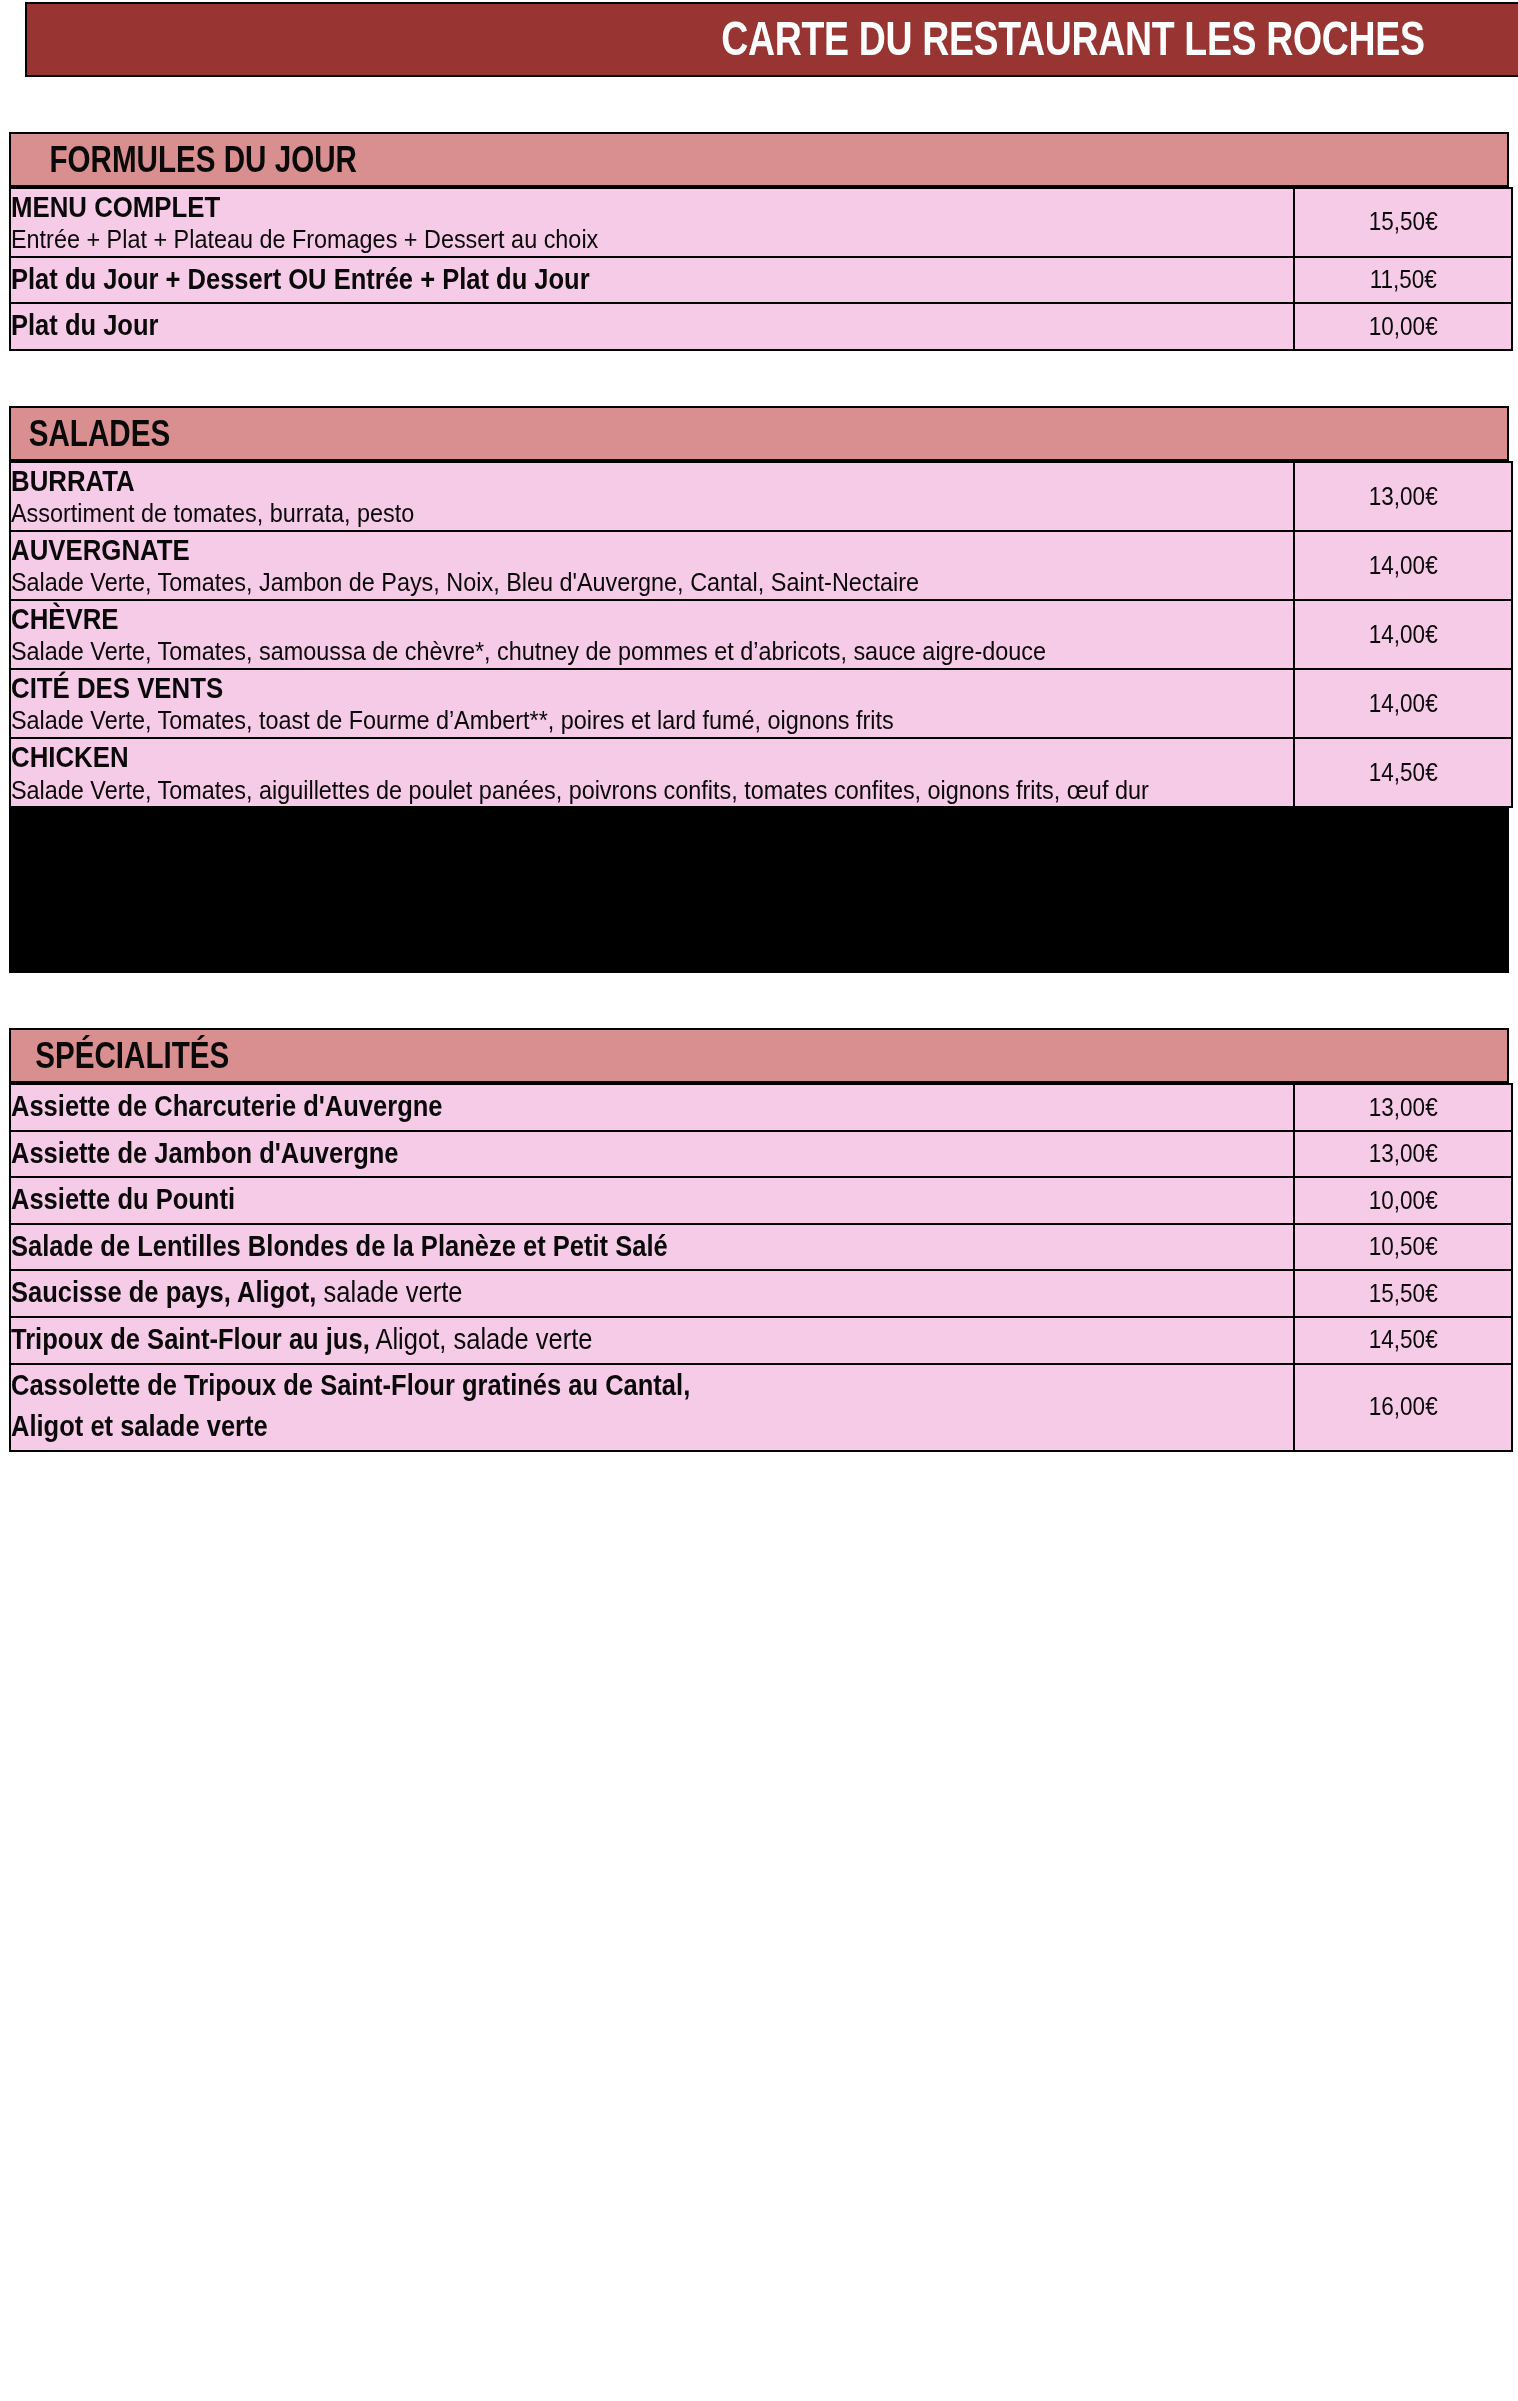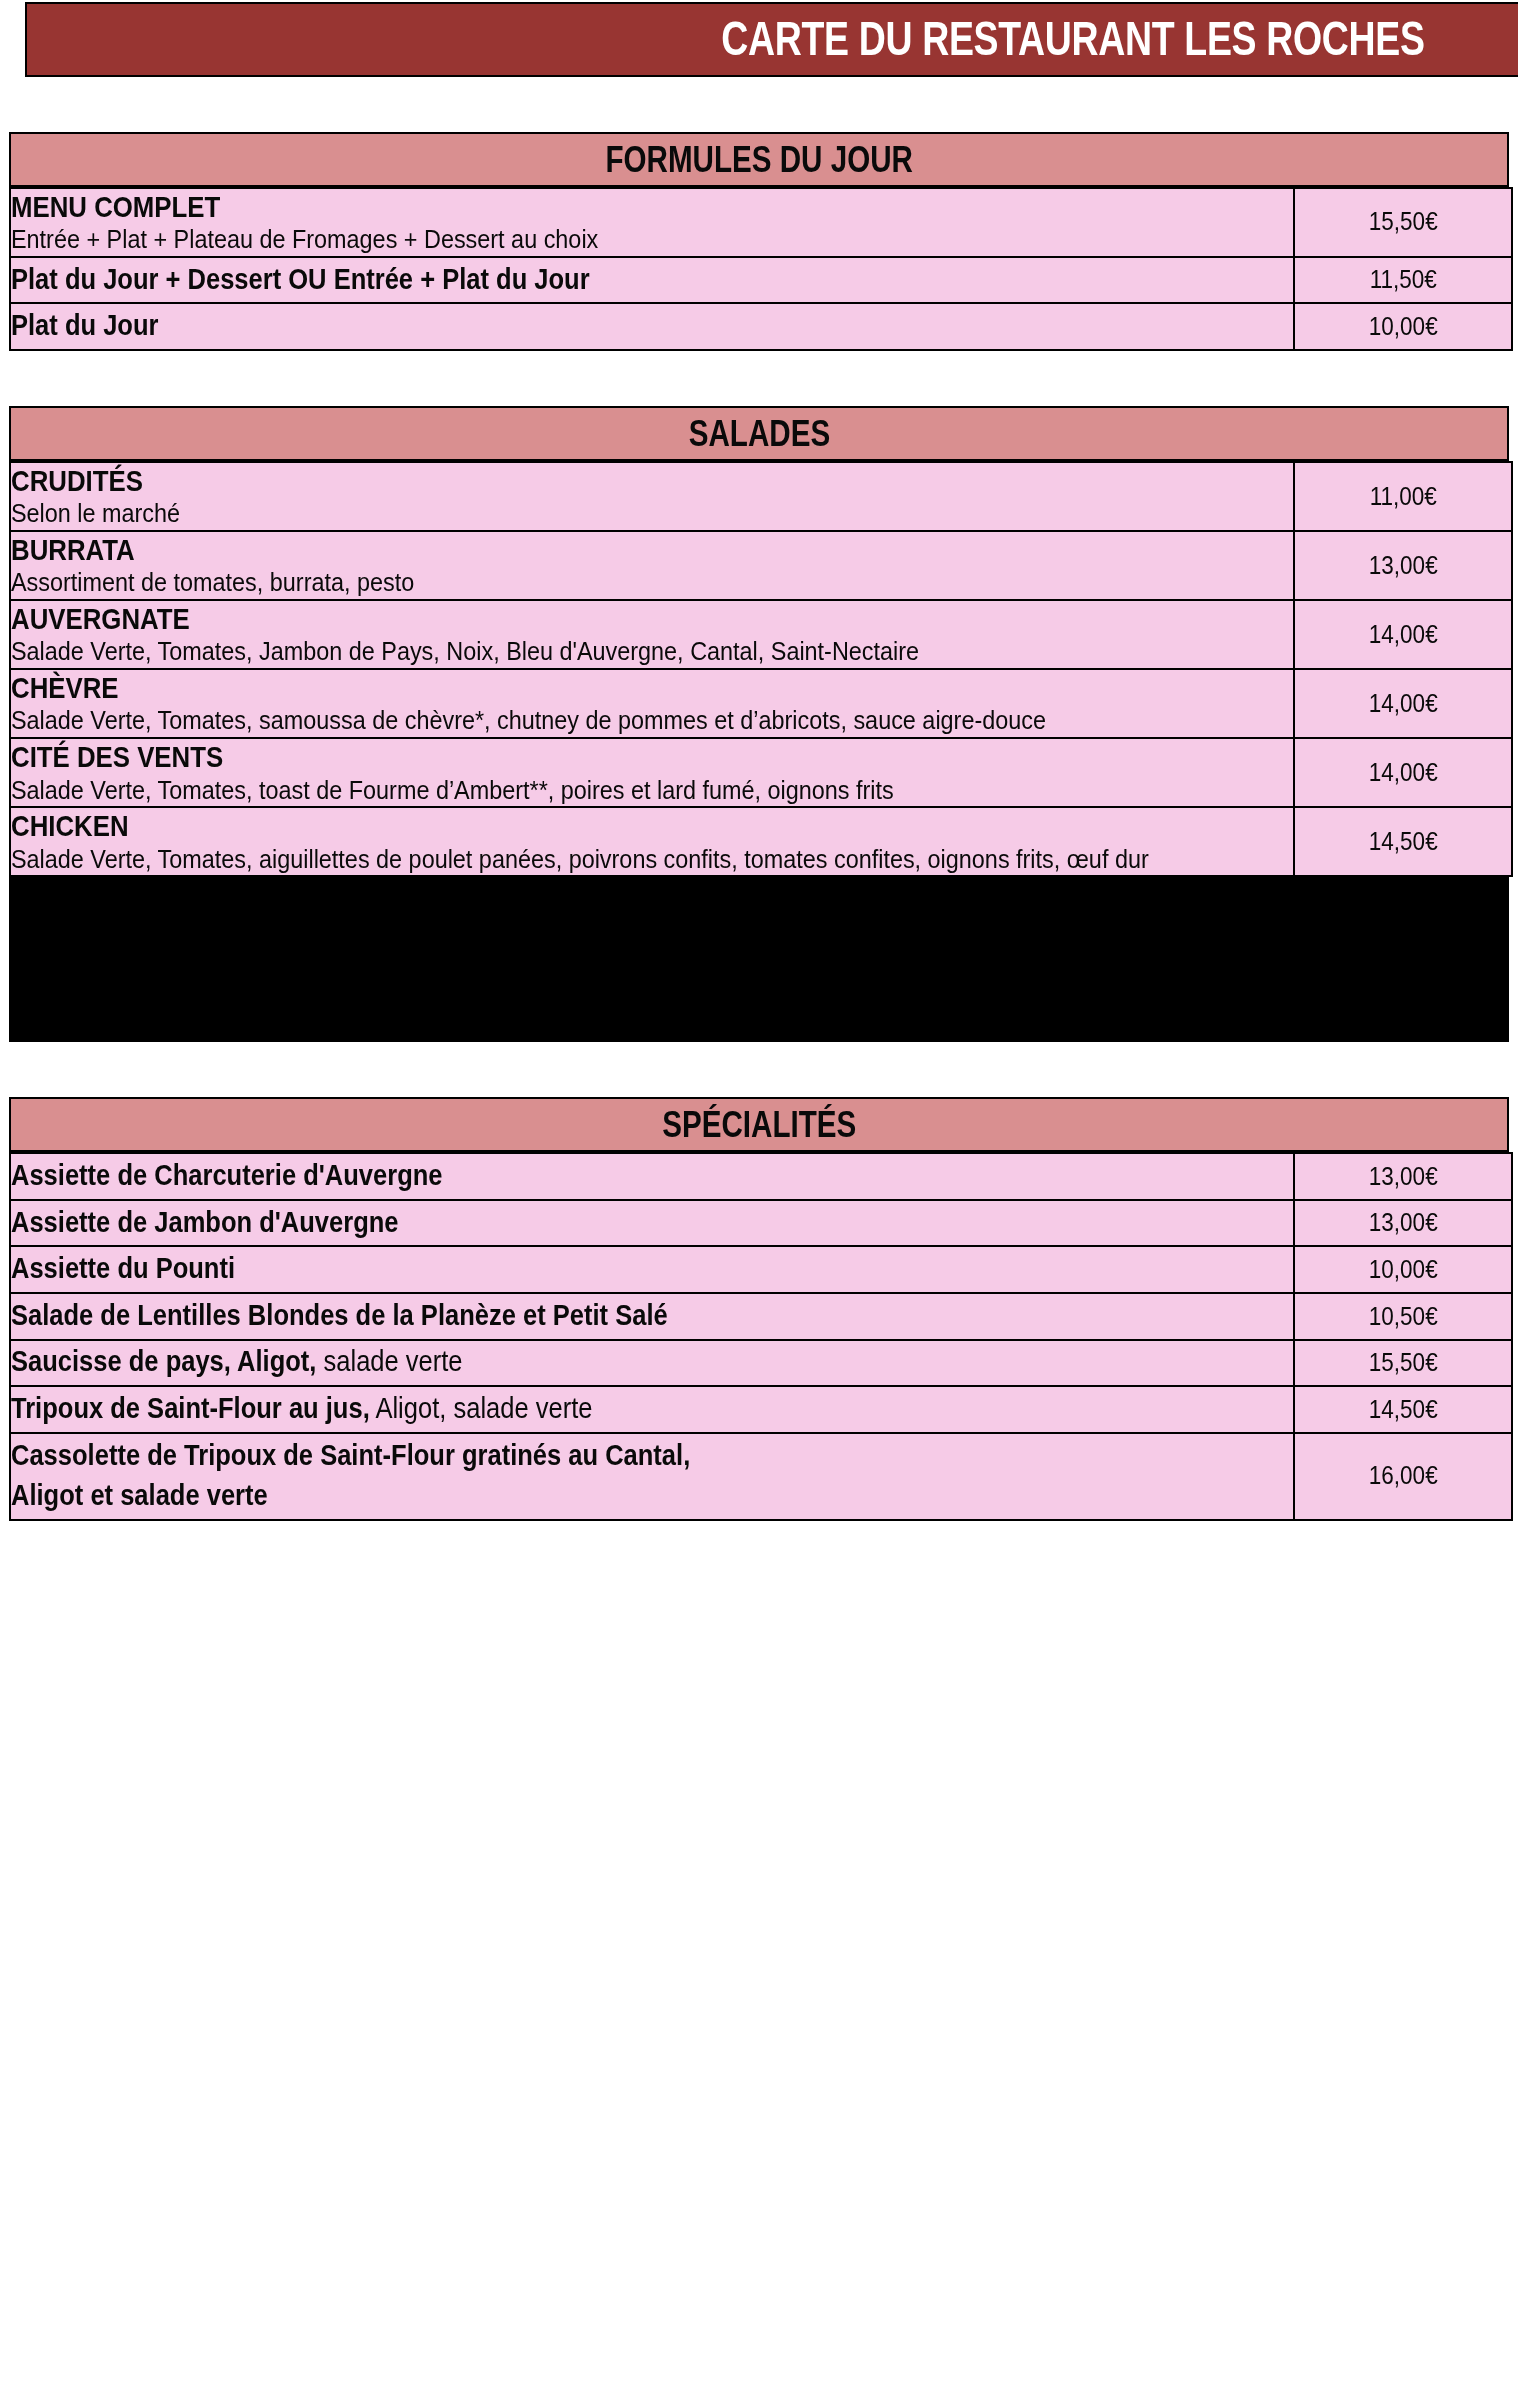--- a/index.html
+++ b/index.html
@@ -74,21 +74,20 @@
   }
 
   .section-header {
     width: 100%;
     background: #D98F90;
     border: 2.3px solid #000000;
     box-sizing: border-box;
     height: 55px;
     display: flex;
     align-items: center;
-    justify-content: center;
   }
   .section-header-text {
     font-size: 37px;
     font-weight: bold;
     color: #0a0a0a;
     line-height: 1;
     transform: scaleX(0.80);
     transform-origin: center center;
     white-space: nowrap;
   }
@@ -204,29 +203,20 @@
   <div class="spacer plain"></div>
 
   <div class="section">
     <div class="section-header">
       <div class="section-header-text">SALADES</div>
     </div>
     <table class="menu">
       <tbody>
         <tr>
           <td class="namecell">
-            <div class="item-title">CRUDITÉS</div>
-            <div class="item-desc">Selon le marché</div>
-          </td>
-          <td class="pricecell">
-            <span class="priceval">11,00€</span>
-          </td>
-        </tr>
-        <tr>
-          <td class="namecell">
             <div class="item-title">BURRATA</div>
             <div class="item-desc">Assortiment de tomates, burrata, pesto</div>
           </td>
           <td class="pricecell">
             <span class="priceval">13,00€</span>
           </td>
         </tr>
         <tr>
           <td class="namecell">
             <div class="item-title">AUVERGNATE</div>

